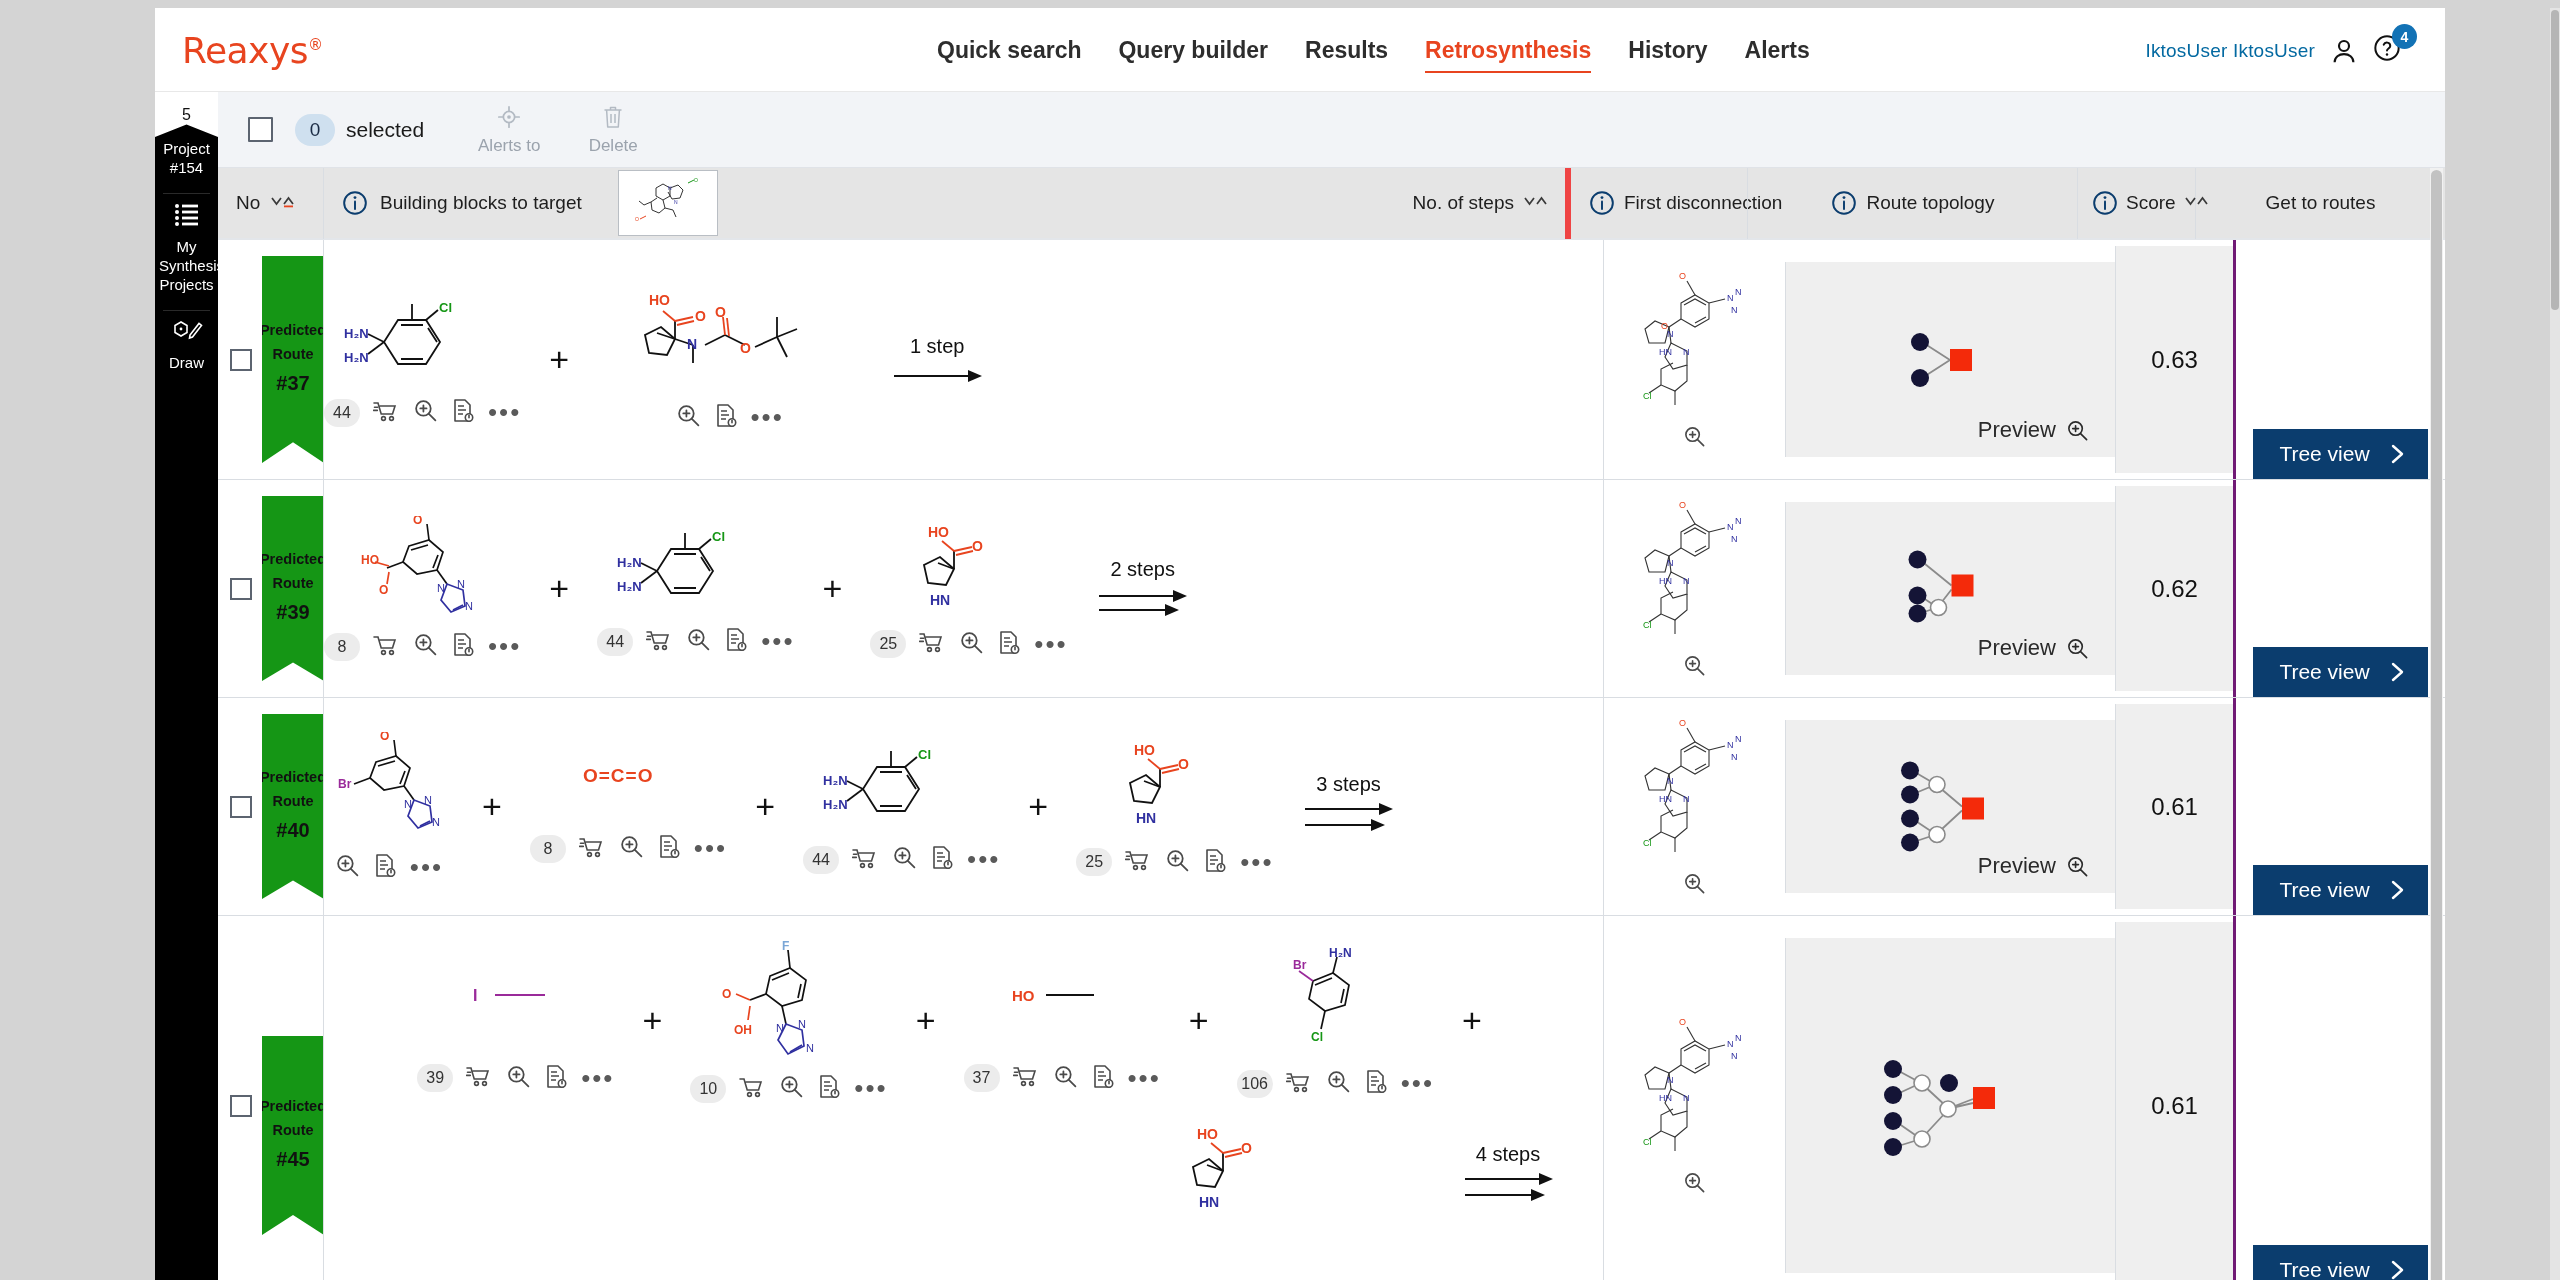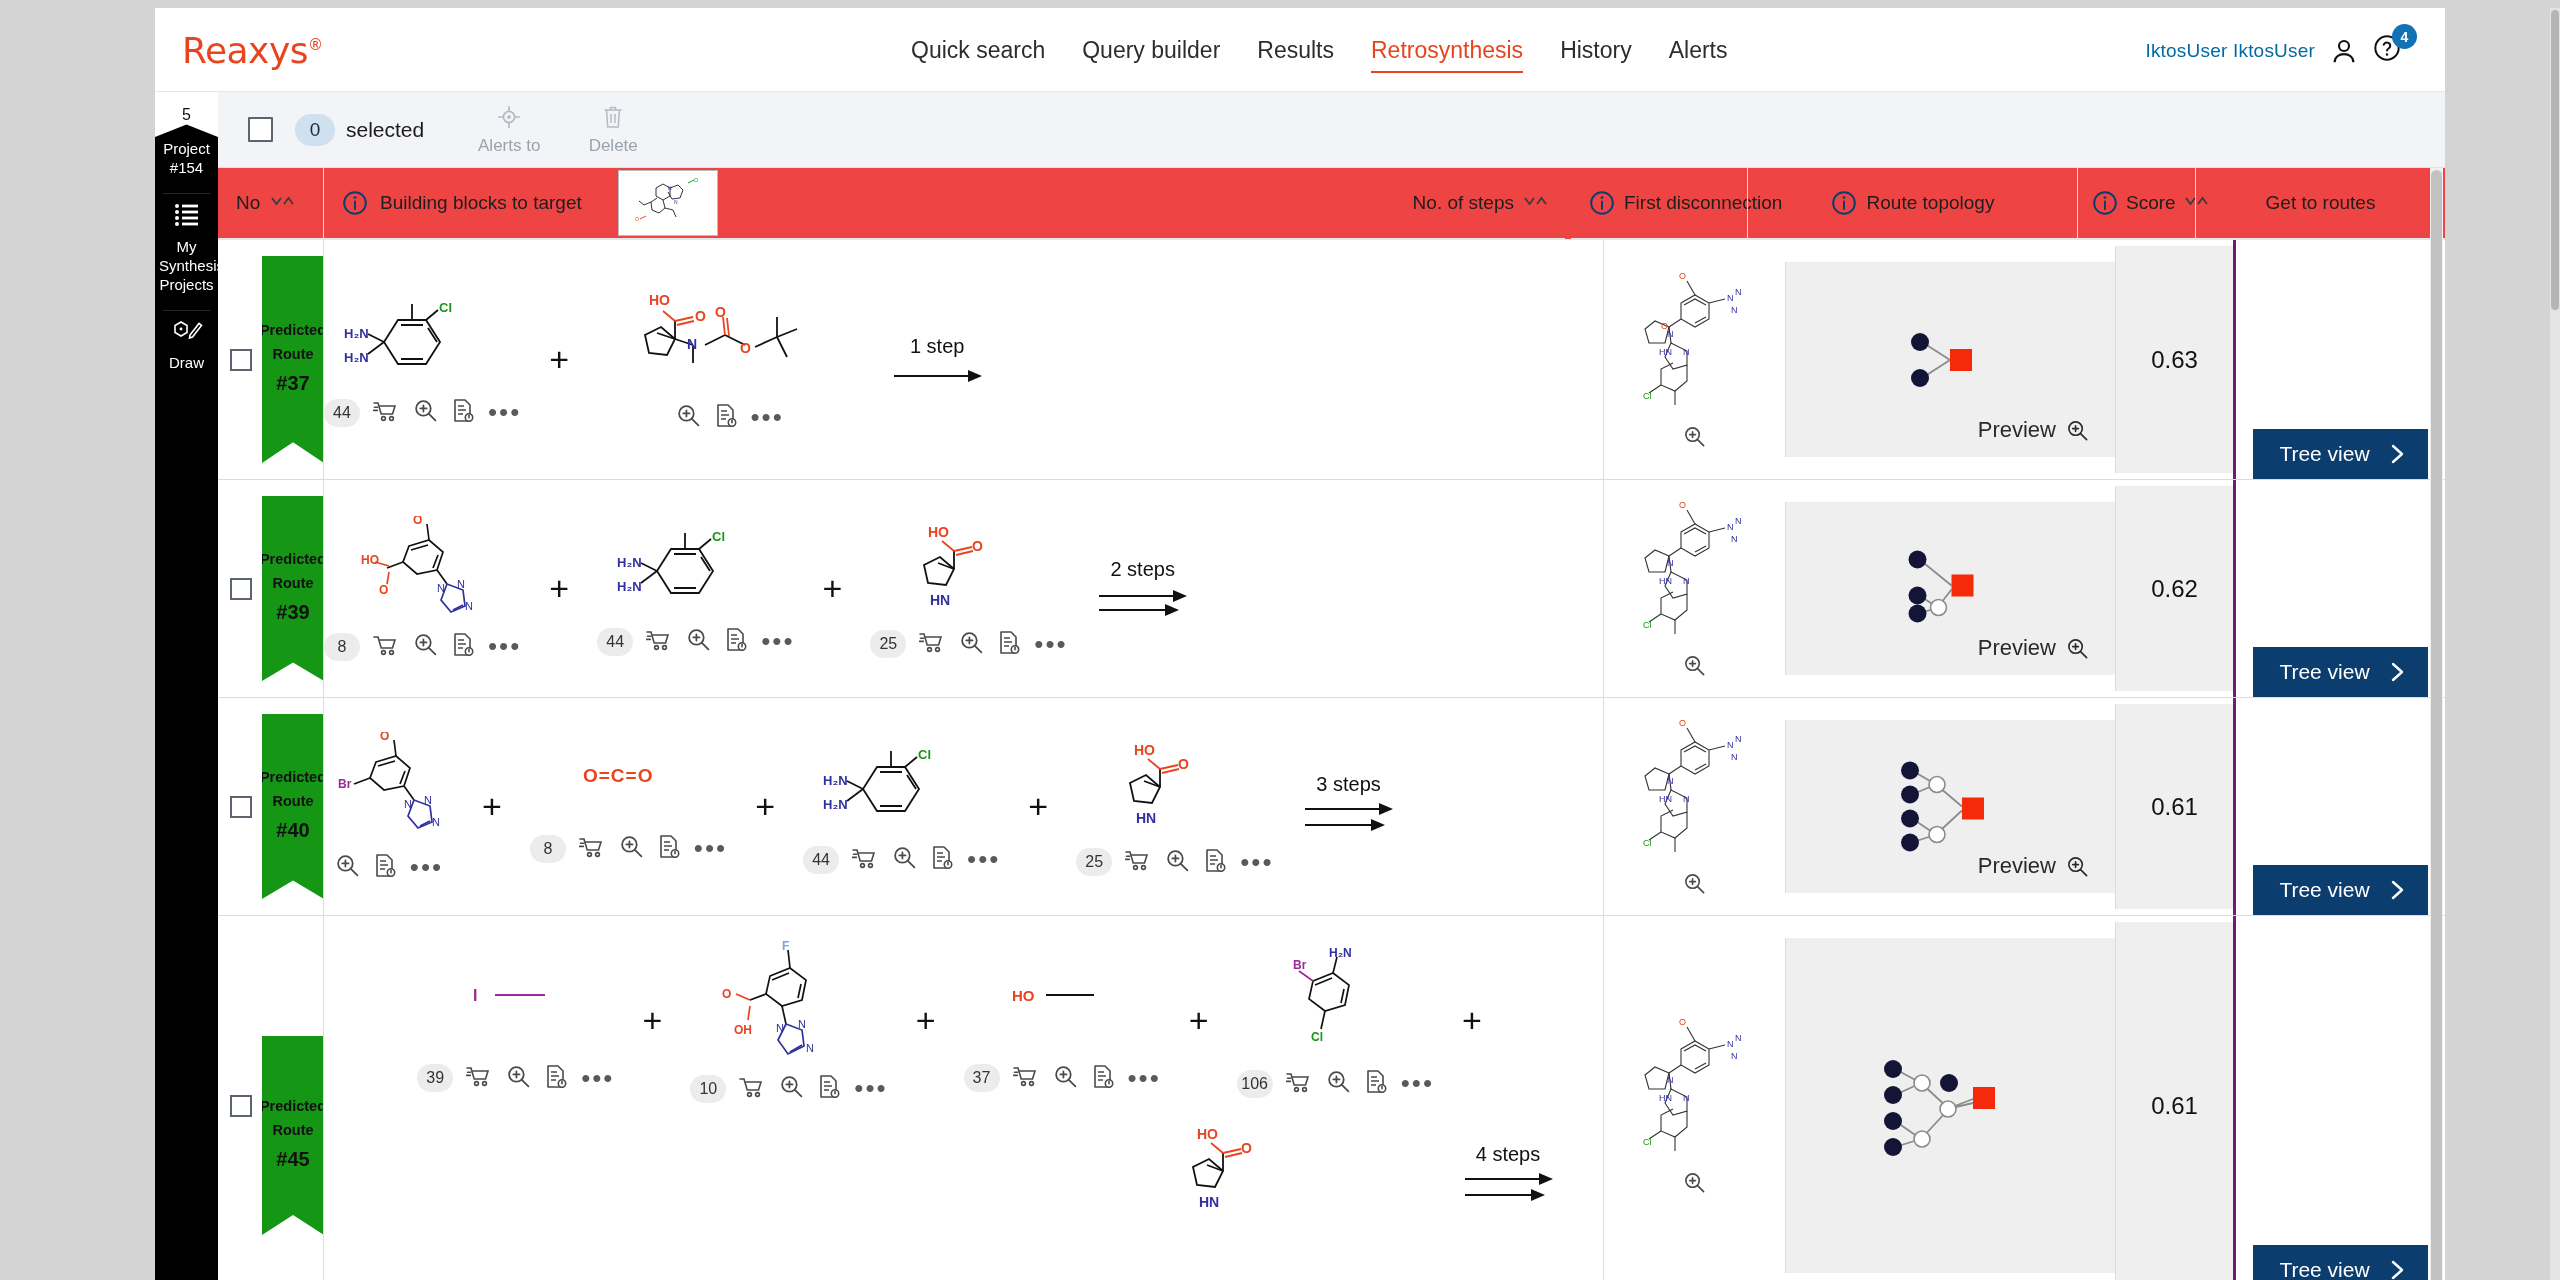--- a/index.html
+++ b/index.html
@@ -12,21 +12,21 @@
   .viewport { position:relative; width:2560px; height:1280px; background:#d4d4d4; }
 
   
   .app { position:absolute; left:155px; top:8px; width:2290px; height:1272px; background:#fff; overflow:hidden; }
 
   
   .header { position:relative; height:84px; background:#fff; border-bottom:1px solid #e8e8e8; }
   .logo { position:absolute; left:27px; top:22px; font-size:36px; color:#e8441f; font-family:"DejaVu Sans", sans-serif; font-weight:400; letter-spacing:-0.5px; }
   .logo .reg { font-size:15px; vertical-align:super; }
 
-  .nav { position:absolute; left:756px; top:29px; display:flex; gap:37px; align-items:flex-start; }
+  .nav { position:absolute; left:782px; top:29px; display:flex; gap:37px; align-items:flex-start;font-weight:bold; }
   .nav-item { font-size:23px; color:#2d2d2d; cursor:pointer; white-space:nowrap; padding-bottom:7px; }
   .nav-item.active { color:#e8441f; border-bottom:2.5px solid #e8441f; }
 
   .user-zone { position:absolute; right:38px; top:26px; display:flex; align-items:center; gap:14px; }
   .user-name { font-size:19px; color:#0369a1; letter-spacing:.2px; }
   .icon-person { width:30px; height:30px; }
   .help-wrap { position:relative; width:34px; height:34px; }
   .icon-help { width:28px; height:28px; }
   .help-badge { position:absolute; right:-10px; top:-10px; width:25px; height:25px; border-radius:50%;
     background:#1272b5; color:#fff; font-size:14px; display:flex; align-items:center; justify-content:center; font-weight:bold; }
@@ -44,21 +44,21 @@
   .toolbar { position:absolute; left:63px; top:84px; width:2227px; height:76px; background:#f2f4f7; border-bottom:1px solid #e0e3e8; display:flex; align-items:center; padding-left:30px; }
   .tb-check { width:25px; height:25px; border:2px solid #5c6470; background:#fff; cursor:pointer; border-radius:1px; }
   .sel-badge { margin-left:22px; width:40px; height:32px; border-radius:16px; background:#cfe0ef; color:#1a2b44; font-size:19px; display:flex; align-items:center; justify-content:center; }
   .sel-text { margin-left:11px; font-size:21px; color:#1a1a1a; }
   .tb-btn { margin-left:44px; width:82px; text-align:center; color:#9ba3ad; cursor:pointer; }
   .tb-btn .tb-lbl { display:block; font-size:17px; margin-top:2px; }
 
   
   .grid { position:absolute; left:63px; top:160px; width:2227px; height:1112px; background:#fff; overflow:hidden; }
 
-  .thead { display:flex; height:72px; align-items:center; border-bottom:2px solid #e3e6ea; background:#ef4444; }
+  .thead { display:flex; height:72px; align-items:center; border-bottom:2px solid #e3e6ea; background:#e5e5e5; }
   .th { display:flex; align-items:center; height:72px; }
   .th-no      { width:105px; padding-left:18px; gap:10px; }
   .th-bb      { flex:1; border-left:1px solid #d9dde2; padding-left:18px; gap:12px; }
   .th-steps   { width:180px; justify-content:flex-end; padding-right:14px; gap:9px; }
   .th-fd      { width:182px; border-left:6px solid #ef4444; padding-left:18px; gap:9px; }
   .th-rt      { width:330px; border-left:1px solid #d9dde2; justify-content:center; gap:10px; }
   .th-score   { width:118px; border-left:1px solid #d9dde2; padding-left:14px; gap:8px; }
   .th-routes  { width:250px; border-left:1px solid #d9dde2; justify-content:center; }
   .th-lbl { font-size:19px; color:#1e1e1e; white-space:nowrap; }
   .sort { display:inline-block; position:relative; width:28px; height:20px; cursor:pointer; }

